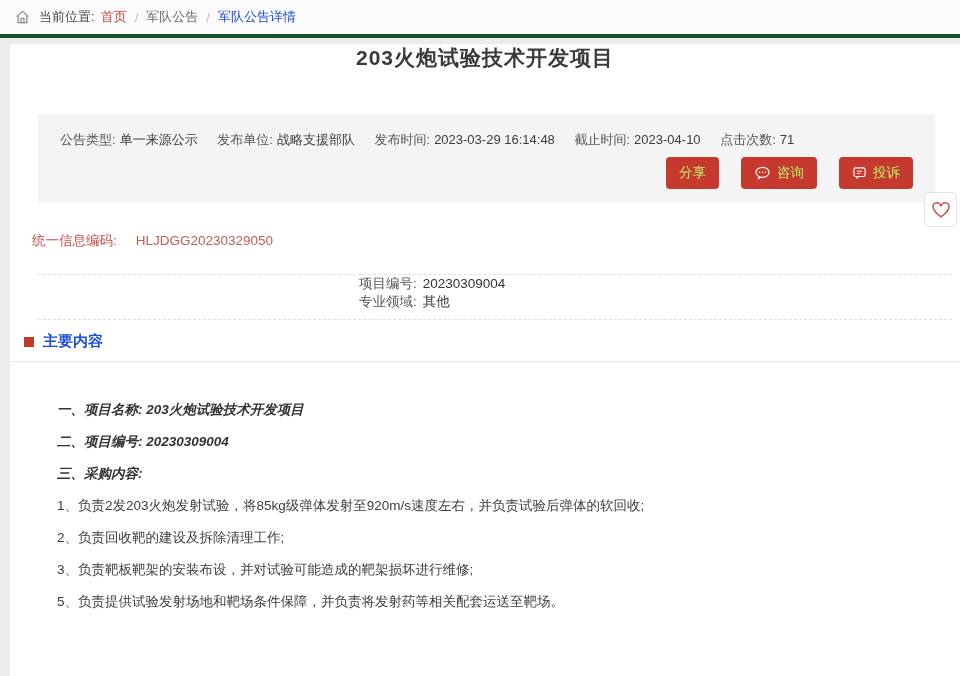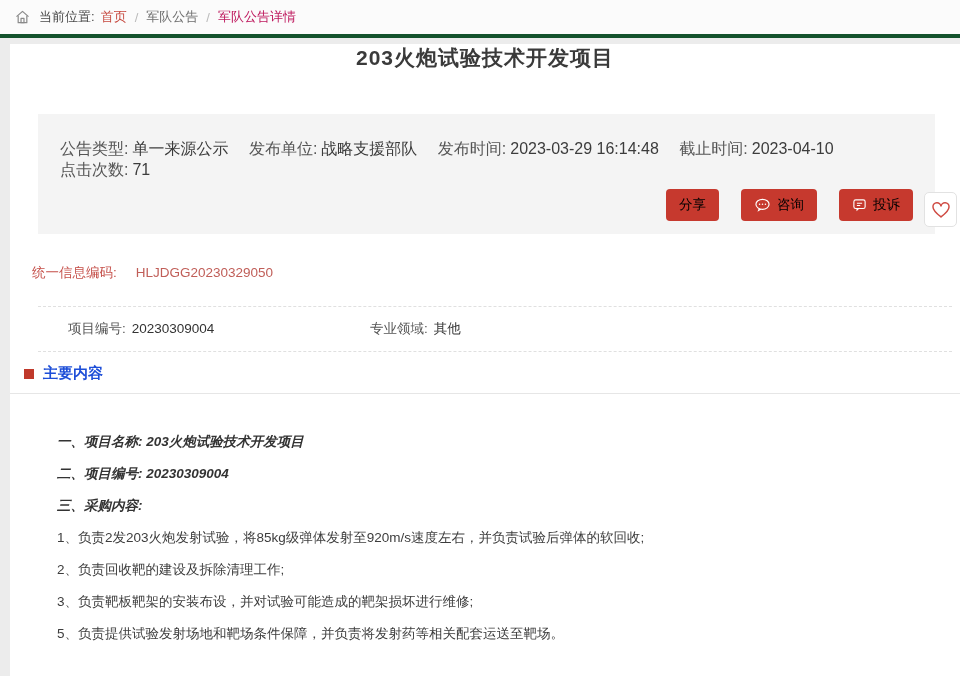--- a/index.html
+++ b/index.html
@@ -18,21 +18,21 @@
     align-items: center;
     padding: 0 14px;
     font-size: 13px;
     color: #4a4a4a;
   }
   .crumb-bar .home-ico { display: inline-flex; margin-right: 8px; }
   .crumb-loc { margin-right: 6px; }
   .crumb-link { color: #c6483e; text-decoration: none; cursor: pointer; }
   .crumb-link.plain { color: #6e6e6e; }
   .crumb-sep { color: #bbb; margin: 0 8px; }
-  .crumb-current { color: #be185d; }
+  .crumb-current { color: #1d4ed8; }
 
   
   .card {
     position: relative;
     margin: 6px 0 0 10px;
     width: 950px;
     min-height: 632px;
     background: #ffffff;
     padding-bottom: 8px;
   }
@@ -43,39 +43,39 @@
     color: #3a3a3a;
     letter-spacing: 1px;
   }
 
   
   .info-box {
     margin: 42px 25px 0 28px;
     background: #f4f4f4;
     padding: 17px 22px 13px 22px;
   }
-  .meta-line { font-size: 16px; color: #555; margin-top: 8px; }
+  .meta-line { font-size: 13px; color: #555; }
   .meta-field { margin-right: 16px; white-space: nowrap; }
   .meta-label { color: #555; }
   .meta-value { color: #3c3c3c; margin-left: 4px; }
   .actions-row {
     margin-top: 8px;
     display: flex;
     justify-content: flex-end;
     align-items: center;
   }
   .act-btn {
     display: inline-flex;
     align-items: center;
     gap: 6px;
     height: 29px;
     padding: 16px 13px;
     margin-left: 22px;
     background: #c6392e;
-    color: #000000;
+    color: #bef264;
     font-size: 13.5px;
     border: none;
     border-radius: 4px;
     cursor: pointer;
     font-family: inherit;
   }
   .fav-btn {
     position: absolute;
     right: 3px;
     top: 148px;
@@ -102,20 +102,21 @@
   .project-box {
     margin: 24px 8px 0 28px;
     border-top: 1px dashed #e0e0e0;
     border-bottom: 1px dashed #e0e0e0;
     height: 46px;
     display: flex;
     align-items: center;
     padding-left: 30px;
     font-size: 13.5px;
     color: #444;
+    flex-direction: column;
   }
   .project-box .pfield { width: 302px; }
   .project-box .plabel { color: #555; }
   .project-box .pvalue { margin-left: 6px; color: #333; }
 
   
   .section-header {
     display: flex;
     align-items: center;
     padding: 12px 0 10px 14px;

